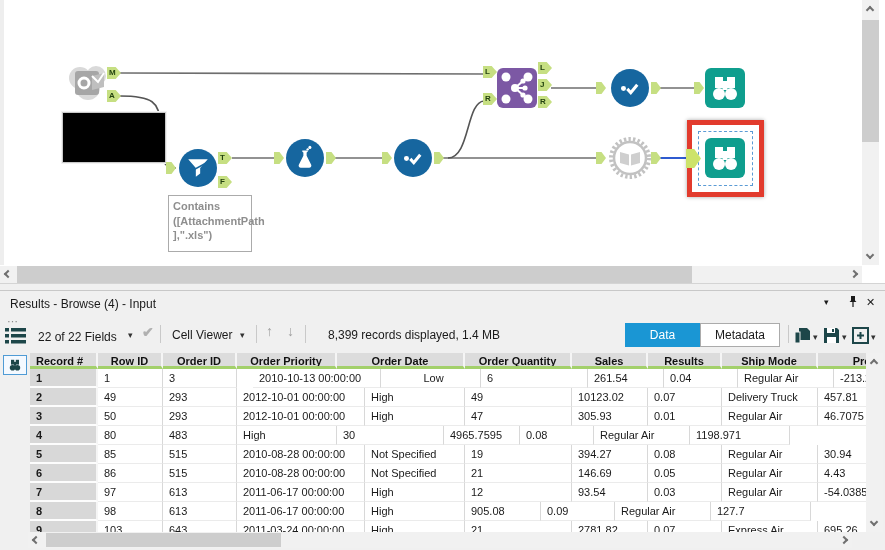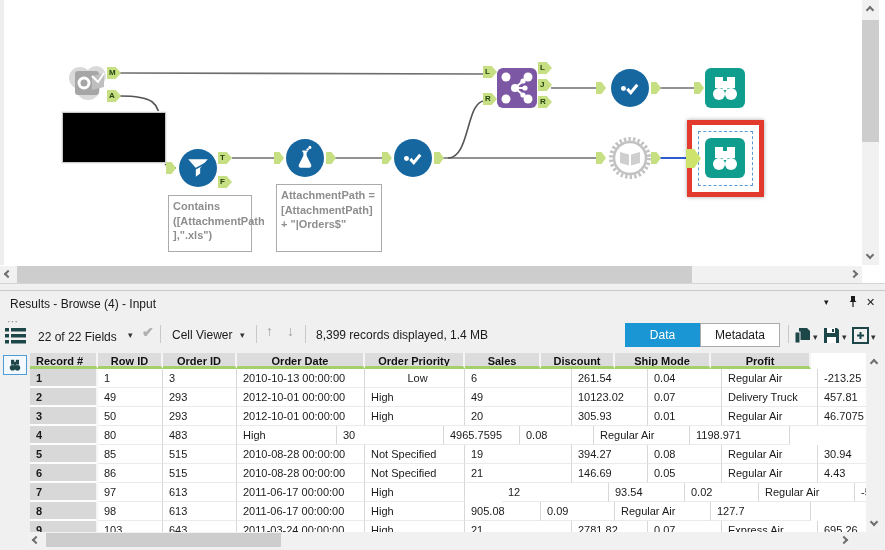--- a/index.html
+++ b/index.html
@@ -210,23 +210,20 @@
       <rect x="22" y="9" width="8" height="11" fill="#fff"></rect>
       <rect x="17.5" y="13" width="5" height="9" fill="#fff"></rect>
       <circle cx="14" cy="26" r="6" fill="#fff"></circle>
       <circle cx="26" cy="26" r="6" fill="#fff"></circle>
     </svg>
   </div>
 
   <div class="annotation" style="left:168px;top:195px;width:84px;height:57px;">Contains
 ([AttachmentPath
 ],".xls")</div>
-  <div class="annotation" style="left:276px;top:184px;width:106px;height:68px;">AttachmentPath =
-[AttachmentPath]
-+ "|Orders$"</div>
 </div>
 
 <div class="sb" id="canvas-hsb">
   <div class="sb-btn" style="left:0;top:0;">
       <span class="chev left"></span>
     </div>
   <div class="sb-thumb" style="left:17px;top:0;width:675px;height:17px;"></div>
   <div class="sb-btn" style="right:0;top:0;">
       <span class="chev right"></span>
     </div>
@@ -270,21 +267,21 @@
     <span class="tb-text" style="left:38px;top:15px;">22 of 22 Fields</span>
     <span class="caret" style="left:128px;top:15px;">▾</span>
     <span class="check-gray" style="left:142px;top:9px;">✔</span>
     <span class="vsep" style="left:160px;top:10px;"></span>
     <span class="tb-text" style="left:172px;top:13px;">Cell Viewer</span>
     <span class="caret" style="left:240px;top:15px;">▾</span>
     <span class="vsep" style="left:256px;top:10px;"></span>
     <span class="arrow-gray" style="left:266px;top:8px;">↑</span>
     <span class="arrow-gray" style="left:287px;top:8px;">↓</span>
     <span class="vsep" style="left:305px;top:10px;"></span>
-    <span class="tb-text" style="left:316px;top:13px;">8,399 records displayed, 1.4 MB</span>
+    <span class="tb-text" style="left:328px;top:13px;">8,399 records displayed, 1.4 MB</span>
 
     <div class="tab-btn tab-data">Data</div>
     <div class="tab-btn tab-meta">Metadata</div>
     <span class="vsep" style="left:788px;top:10px;"></span>
 
     <span style="position:absolute;left:794px;top:12px;">
       <svg width="17" height="17">
           <path d="M5 1 h8 l3 3 v9 h-11 z" fill="#1d4649"></path>
           <rect x="1" y="5" width="5" height="11" fill="#1d4649" stroke="#f0f0f0" stroke-width="1"></rect>
         </svg>
@@ -317,33 +314,34 @@
       <circle cx="14" cy="27" r="7" fill="#1d4649"></circle>
       <circle cx="26" cy="27" r="7" fill="#1d4649"></circle>
     </svg>
   </div>
 
   <div id="table-clip">
     <div id="table-header-row">
         <div class="th th-first" style="width: 68px;">Record #</div>
         <div class="th" style="width: 65px;">Row ID</div>
         <div class="th" style="width: 74px;">Order ID</div>
+        <div class="th" style="width: 100px;">Order Priority</div>
         <div class="th" style="width: 128px;">Order Date</div>
-        <div class="th" style="width: 100px;">Order Priority</div>
+        <div class="th" style="width: 107px;">Order Quantity</div>
         <div class="th" style="width: 76px;">Sales</div>
-        <div class="th" style="width: 74px;">Discount</div>
+        <div class="th" style="width: 74px;">Results</div>
         <div class="th" style="width: 96px;">Ship Mode</div>
         <div class="th" style="width: 100px;">Profit</div>
       </div>
     <div id="table-body">
         <div class="tr">
           <div class="td td-record" style="width: 68px;">1</div>
           <div class="td" style="width: 65px;">1</div>
           <div class="td" style="width: 74px;">3</div>
-          <div class="td" style="width: 128px;">2010-10-13 00:00:00</div>
+          <div class="td" style="width: 128px; margin-left: 16px;">2010-10-13 00:00:00</div>
           <div class="td" style="width: 100px; text-align: center;">Low</div>
           <div class="td" style="width: 107px;">6</div>
           <div class="td" style="width: 76px;">261.54</div>
           <div class="td" style="width: 74px;">0.04</div>
           <div class="td" style="width: 96px;">Regular Air</div>
           <div class="td" style="width: 100px;">-213.25</div>
         </div>
         <div class="tr">
           <div class="td td-record" style="width: 68px;">2</div>
           <div class="td" style="width: 65px;">49</div>
@@ -355,21 +353,21 @@
           <div class="td" style="width: 74px;">0.07</div>
           <div class="td" style="width: 96px;">Delivery Truck</div>
           <div class="td" style="width: 100px;">457.81</div>
         </div>
         <div class="tr">
           <div class="td td-record" style="width: 68px;">3</div>
           <div class="td" style="width: 65px;">50</div>
           <div class="td" style="width: 74px;">293</div>
           <div class="td" style="width: 128px;">2012-10-01 00:00:00</div>
           <div class="td" style="width: 100px;">High</div>
-          <div class="td" style="width: 107px;">20</div>
+          <div class="td" style="width: 107px;">47</div>
           <div class="td" style="width: 76px;">305.93</div>
           <div class="td" style="width: 74px;">0.01</div>
           <div class="td" style="width: 96px;">Regular Air</div>
           <div class="td" style="width: 100px;">46.7075</div>
         </div>
         <div class="tr">
           <div class="td td-record" style="width: 68px;">4</div>
           <div class="td" style="width: 65px;">80</div>
           <div class="td" style="width: 74px;">483</div>
           <div class="td" style="width: 100px;">High</div>
@@ -402,23 +400,23 @@
           <div class="td" style="width: 74px;">0.05</div>
           <div class="td" style="width: 96px;">Regular Air</div>
           <div class="td" style="width: 100px;">4.43</div>
         </div>
         <div class="tr">
           <div class="td td-record" style="width: 68px;">7</div>
           <div class="td" style="width: 65px;">97</div>
           <div class="td" style="width: 74px;">613</div>
           <div class="td" style="width: 128px;">2011-06-17 00:00:00</div>
           <div class="td" style="width: 100px;">High</div>
-          <div class="td" style="width: 107px; margin-left: 37px;">12</div>
+          <div class="td" style="width: 107px;">12</div>
           <div class="td" style="width: 76px;">93.54</div>
-          <div class="td" style="width: 74px;">0.02</div>
+          <div class="td" style="width: 74px;">0.03</div>
           <div class="td" style="width: 96px;">Regular Air</div>
           <div class="td" style="width: 100px;">-54.0385</div>
         </div>
         <div class="tr">
           <div class="td td-record" style="width: 68px;">8</div>
           <div class="td" style="width: 65px;">98</div>
           <div class="td" style="width: 74px;">613</div>
           <div class="td" style="width: 128px;">2011-06-17 00:00:00</div>
           <div class="td" style="width: 100px;">High</div>
           <div class="td" style="width: 76px;">905.08</div>

